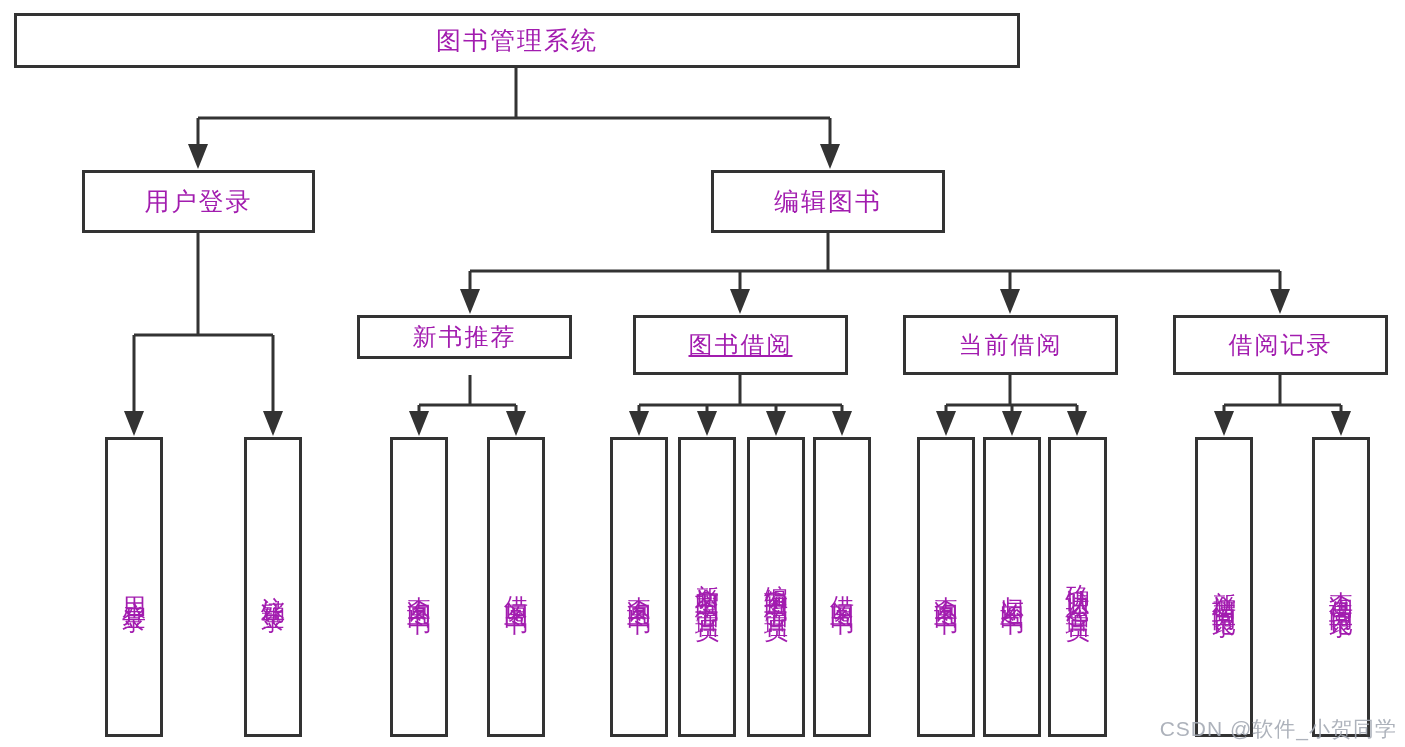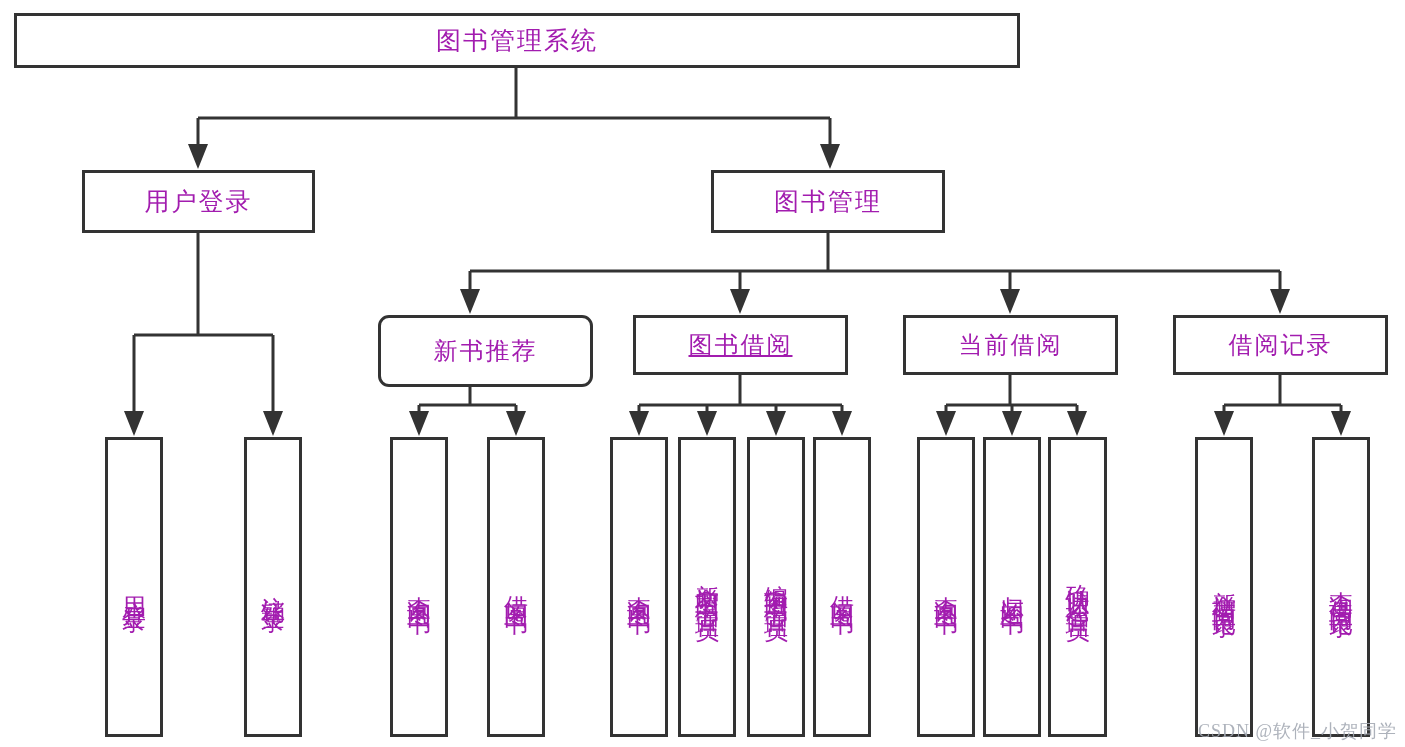--- a/index.html
+++ b/index.html
@@ -38,25 +38,24 @@
     font-size: 24px;
     letter-spacing: 5px;
     line-height: 1;
     white-space: nowrap;
   }
   .watermark {
     position: absolute;
     right: 8px;
     bottom: 4px;
     z-index: 3;
-    font-size: 18px;
+    font-size: 21px;
     color: rgba(164, 170, 180, 0.9);
     letter-spacing: 1px;
     white-space: nowrap;
-    font-family: Liberation Serif, serif;
   }
 </style>
 </head>
 <body>
 
 <div class="canvas">
 
   <svg class="connectors" viewBox="0 0 1405 747" xmlns="http://www.w3.org/2000/svg">
     <g stroke="#333333" stroke-width="3" fill="none">
 
@@ -98,24 +97,24 @@
   </svg>
 
   <div class="node root-node" style="left:14px; top:13px; width:1006px; height:55px;">
     <span class="lbl">图书管理系统</span>
   </div>
 
   <div class="node branch-node" style="left:82px; top:170px; width:233px; height:63px;">
     <span class="lbl">用户登录</span>
   </div>
   <div class="node branch-node" style="left:711px; top:170px; width:234px; height:63px;">
-    <span class="lbl">图书管理</span>
+    <span class="lbl">编辑图书</span>
   </div>
 
-  <div class="node group-node" style="left:378px; top:315px; width:215px; height:72px;border-radius:11px;">
+  <div class="node group-node" style="left:357px; top:315px; width:215px; height:44px;">
     <span class="lbl">新书推荐</span>
   </div>
   <div class="node group-node" style="left:633px; top:315px; width:215px; height:60px;text-decoration:underline;">
     <span class="lbl">图书借阅</span>
   </div>
   <div class="node group-node" style="left:1173px; top:315px; width:215px; height:60px;">
     <span class="lbl">借阅记录</span>
   </div>
   <div class="node group-node" style="left:903px; top:315px; width:215px; height:60px;">
     <span class="lbl">当前借阅</span>

